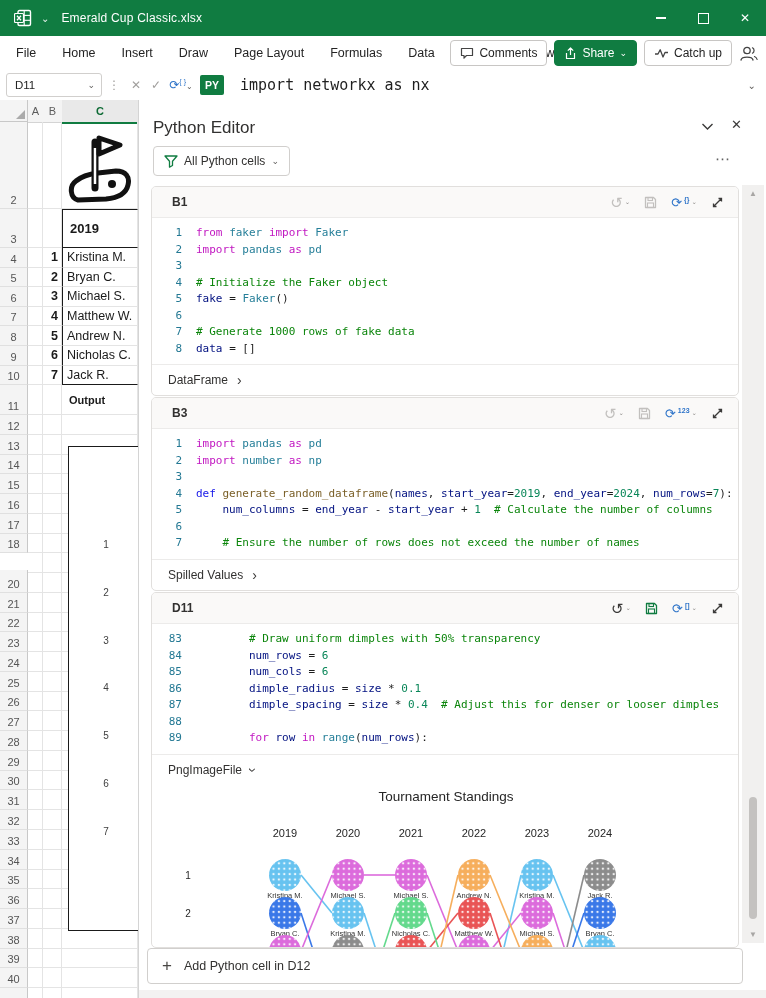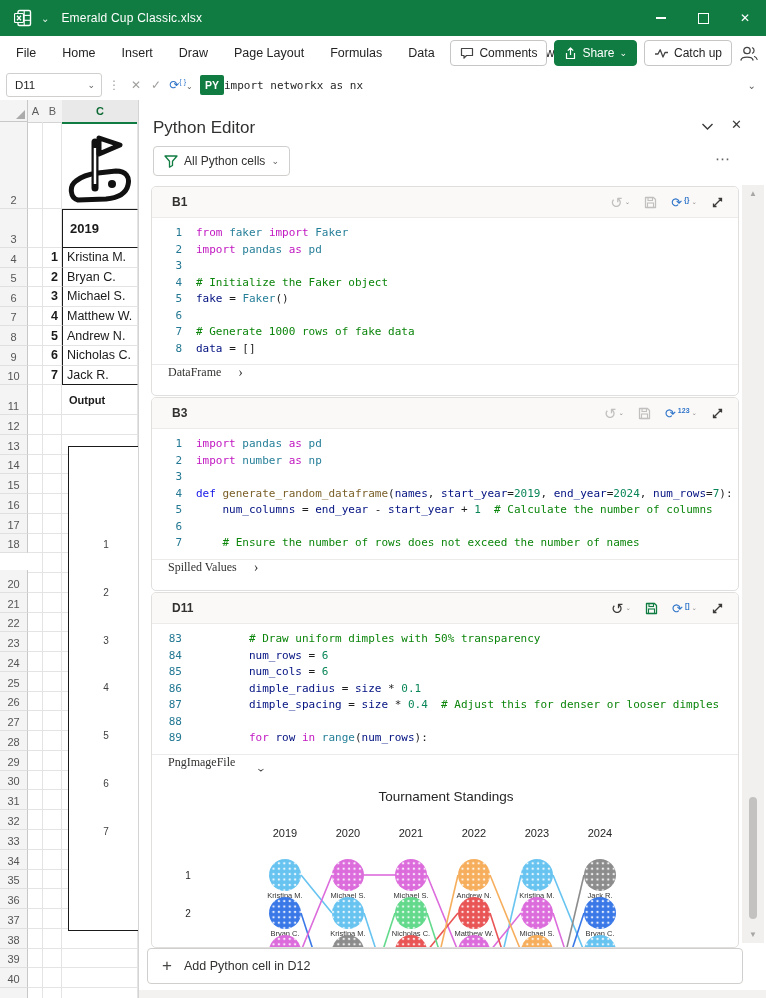--- a/index.html
+++ b/index.html
@@ -28,21 +28,21 @@
   .fbar{position:absolute;left:0;top:70px;width:766px;height:30px;background:#fff;border-bottom:1px solid #D6D6D6;
         display:flex;align-items:center;}
   .namebox{width:86px;height:22px;margin-left:6px;border:1px solid #D1CFCD;border-radius:3px;display:flex;
            align-items:center;font-size:11.5px;color:#242424;padding-left:8px;}
   .namebox .chev{margin-left:auto;margin-right:6px;color:#605E5C;font-size:9px;}
   .fdots{color:#A19F9D;font-size:12px;margin:0 6px;}
   .fico{color:#A19F9D;font-size:12px;width:20px;text-align:center;}
   .pyico{color:#2E74C9;font-size:12px;width:30px;text-align:center;white-space:nowrap;}
   .pybadge{background:#107C41;color:#fff;font-weight:bold;font-size:10.5px;width:24px;height:20px;
            display:flex;align-items:center;justify-content:center;border-radius:2px;margin:0 0 0 4px;}
-  .ftext{font-family:"DejaVu Sans Mono",monospace;font-size:11px;color:#1F1F1F;margin-left:0;}
+  .ftext{font-family:"DejaVu Sans Mono",monospace;font-size:15px;color:#1F1F1F;margin-left:16px;}
   .fexp{margin-left:auto;margin-right:10px;color:#605E5C;font-size:10px;}
   
   #sheet{position:absolute;left:0;top:100px;width:138px;height:898px;background:#fff;border-right:1px solid #C9C9C9;overflow:hidden;}
   .hdrcell{position:absolute;background:#F4F4F4;border-right:1px solid #D4D4D4;border-bottom:1px solid #D4D4D4;
            color:#5C5C5C;font-size:11px;display:flex;align-items:center;justify-content:center;}
   .hdrcell.sel{background:#E9E9E9;color:#0E6B35;border-bottom:2px solid #107C41;font-weight:bold;}
   .rowhdr{position:absolute;left:0;width:28px;background:#F4F4F4;border-right:1px solid #C8C8C8;border-bottom:1px solid #E0E0E0;
           color:#555;font-size:11px;display:flex;align-items:flex-end;justify-content:center;padding-bottom:2px;box-sizing:border-box;}
   .gcell{position:absolute;border-right:1px solid #E4E4E4;border-bottom:1px solid #E4E4E4;box-sizing:border-box;
          font-size:12.5px;color:#1a1a1a;display:flex;align-items:center;overflow:hidden;}
@@ -64,22 +64,22 @@
   .cicons{margin-left:auto;margin-right:14px;display:flex;align-items:center;gap:14px;}
   .ic{font-size:13px;line-height:1;display:flex;align-items:center;gap:2px;}
   .ic .mini{font-size:6.5px;color:#8A8886;}
   .ic.undo{color:#C2C0BE;font-size:15px;}
   .ic.undo.on{color:#3B3A39;}
   .runlbl{font-size:7px;font-weight:bold;position:relative;top:-3px;}
   .cbody{padding:7px 0;}
   .cline{display:flex;font-family:"DejaVu Sans Mono",monospace;font-size:11px;line-height:16.5px;white-space:pre;}
   .lnum{width:30px;text-align:right;color:#237893;flex:none;}
   .ltxt{padding-left:14px;}
-  .cfoot{border-top:1px solid #ECEBEA;height:30px;display:flex;
-         font-family:Liberation Serif, serif;font-size:12px;color:#323130;padding-left:16px;gap:17px;}
+  .cfoot{border-top:1px solid #ECEBEA;height:30px;display:flex;align-items:center;
+         font-family:Liberation Sans, sans-serif;font-size:12px;color:#323130;padding-left:16px;gap:9px;}
   .outchev{font-size:14px;color:#3B3A39;display:inline-block;}
   .outchev.down{transform:rotate(90deg);}
   .tk-k{color:#C117C1}.tk-d{color:#1414E8}.tk-f{color:#795E26}.tk-v{color:#001080}
   .tk-n{color:#098658}.tk-c{color:#0B850B}.tk-t{color:#267F99}.tk-p{color:#1E1E1E}
   .chart{position:relative;width:588px;height:162px;overflow:hidden;}
   
   .gutter{position:absolute;right:2px;top:85px;width:22px;height:758px;background:#F1F0EF;}
   .gutter .arr{position:absolute;left:0;width:22px;text-align:center;color:#A8A6A4;font-size:8px;}
   .thumb{position:absolute;left:7px;width:8px;border-radius:4px;background:#C4C2C0;}
   

